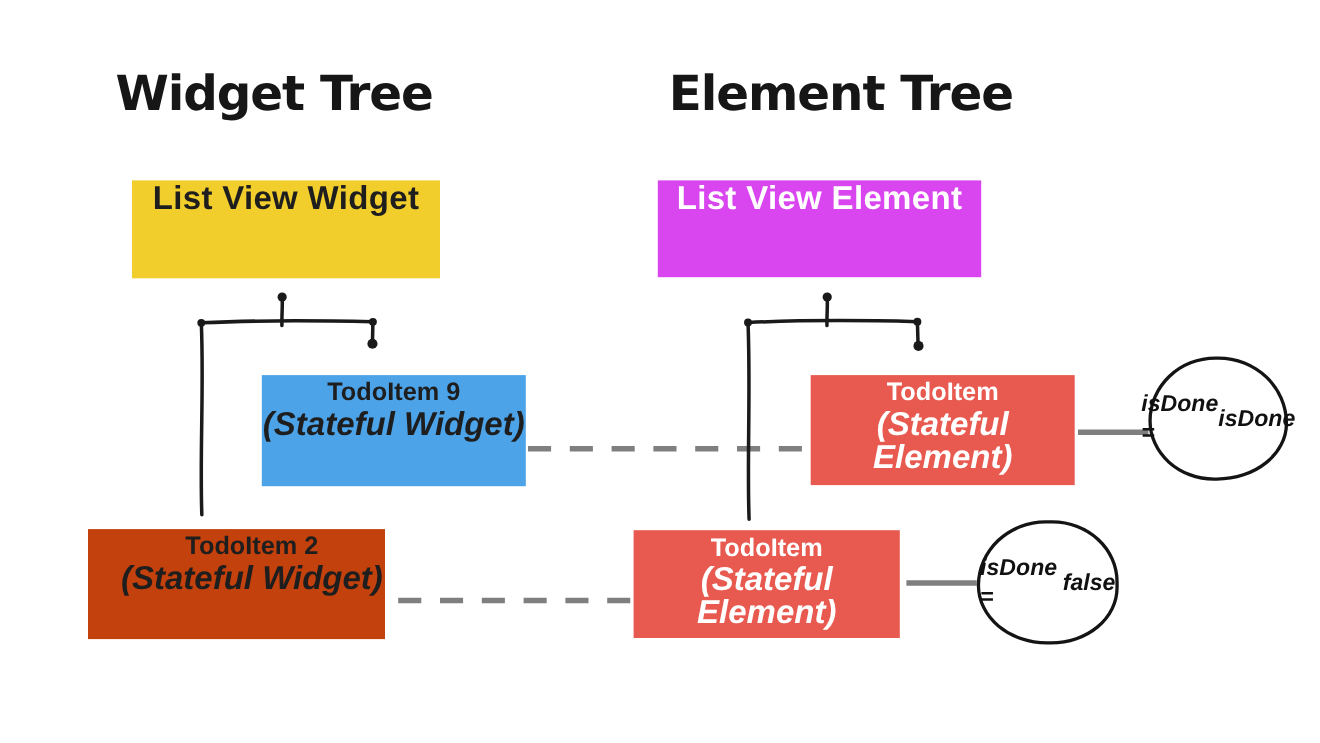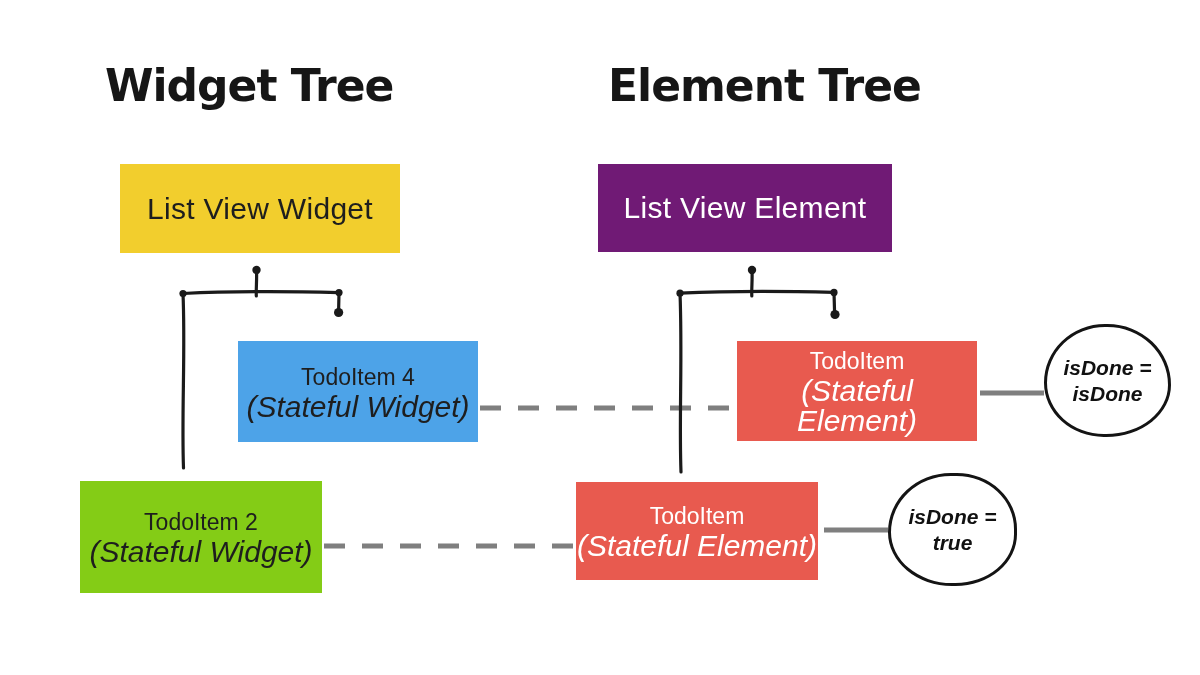--- a/index.html
+++ b/index.html
@@ -17,37 +17,36 @@
     font-size:44px;
     letter-spacing:-1px;
     color:#161616;
     white-space:nowrap;
   }
   .wires{position:absolute;left:0;top:0;}
   .node{
     position:absolute;
     display:flex;
     flex-direction:column;
-    justify-content:center;
+    justify-content:flex-start;
     align-items:center;
     text-align:center;
-    font-weight:normal;
+    font-weight:bold;
   }
   .node .lbl-lg{font-size:30px;letter-spacing:.3px;}
   .node .lbl-line1{font-size:23px;line-height:30px;}
   .node .lbl-line2{font-size:30px;line-height:30px;font-style:italic;}
   .txt-dark{color:#1e1e1e;}
   .txt-light{color:#ffffff;}
   .state{
     position:absolute;
     box-sizing:border-box;
     border:3px solid #141414;
     background:#ffffff;
     display:flex;
-    flex-direction:column;
     justify-content:center;
     align-items:center;
     font-weight:bold;
     font-style:italic;
     font-size:21px;
     line-height:26px;
     color:#111111;
   }
   .state.s1{border-radius:49% 51% 52% 48% / 53% 55% 47% 49%;}
   .state.s2{border-radius:51% 49% 50% 52% / 55% 52% 48% 50%;}
@@ -89,46 +88,46 @@
       <path d="M834,292.4 L834.6,313"></path>
       <circle cx="835" cy="314.5" r="4.6" stroke="none" fill="#1a1a1a"></circle>
     </g>
   </svg>
 
   <div class="node" style="left: 120px; top: 164px; width: 280px; height: 89px; background-color: rgb(242, 206, 45);">
     <div class="lbl-lg txt-dark">List View Widget</div>
   </div>
 
   <div class="node" style="left: 238px; top: 341px; width: 240px; height: 101px; background-color: rgb(77, 163, 232);">
-    <div class="lbl-line1 txt-dark">TodoItem 4</div>
+    <div class="lbl-line1 txt-dark">TodoItem 9</div>
     <div class="lbl-line2 txt-dark">(Stateful Widget)</div>
   </div>
 
-  <div class="node" style="left: 80px; top: 481px; width: 242px; height: 112px; background-color: #84cc16;">
+  <div class="node" style="left: 80px; top: 481px; width: 242px; height: 100px; background-color: #c2410c; padding-left: 28px;">
     <div class="lbl-line1 txt-dark">TodoItem 2</div>
     <div class="lbl-line2 txt-dark">(Stateful Widget)</div>
   </div>
 
-  <div class="node" style="left: 598px; top: 164px; width: 294px; height: 88px; background-color: #701a75;">
+  <div class="node" style="left: 598px; top: 164px; width: 294px; height: 88px; background-color: #d946ef;">
     <div class="lbl-lg txt-light">List View Element</div>
   </div>
 
   <div class="node" style="left: 737px; top: 341px; width: 240px; height: 100px; background-color: rgb(232, 90, 79);">
     <div class="lbl-line1 txt-light">TodoItem</div>
     <div class="lbl-line2 txt-light">(Stateful Element)</div>
   </div>
 
   <div class="node" style="left: 576px; top: 482px; width: 242px; height: 98px; background-color: rgb(232, 90, 79);">
     <div class="lbl-line1 txt-light">TodoItem</div>
     <div class="lbl-line2 txt-light">(Stateful Element)</div>
   </div>
 
   <div class="state s1" style="left:1044px;top:324px;width:127px;height:113px">
     <div>isDone =</div>
     <div>isDone</div>
   </div>
 
   <div class="state s2" style="left:888px;top:473px;width:129px;height:113px">
     <div>isDone =</div>
-    <div>true</div>
+    <div>false</div>
   </div>
 
 </div>
 
 </body></html>

